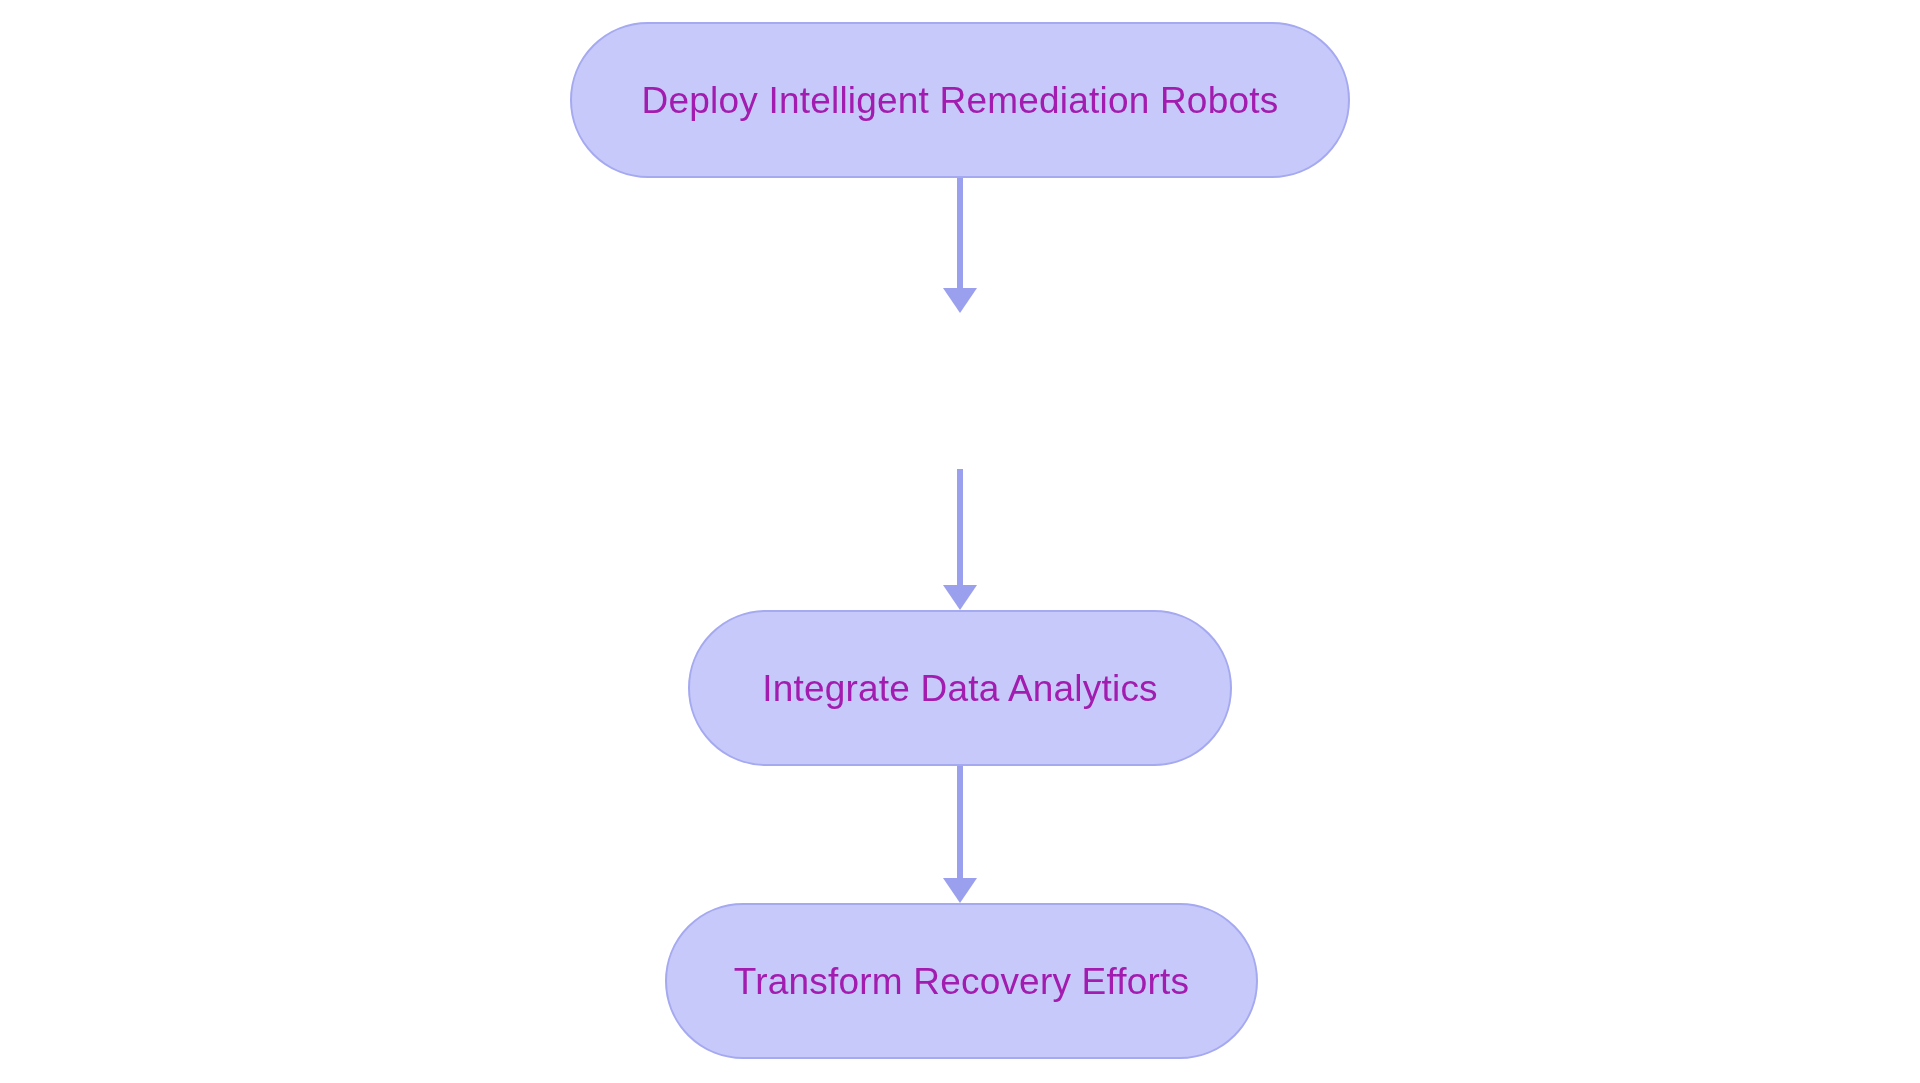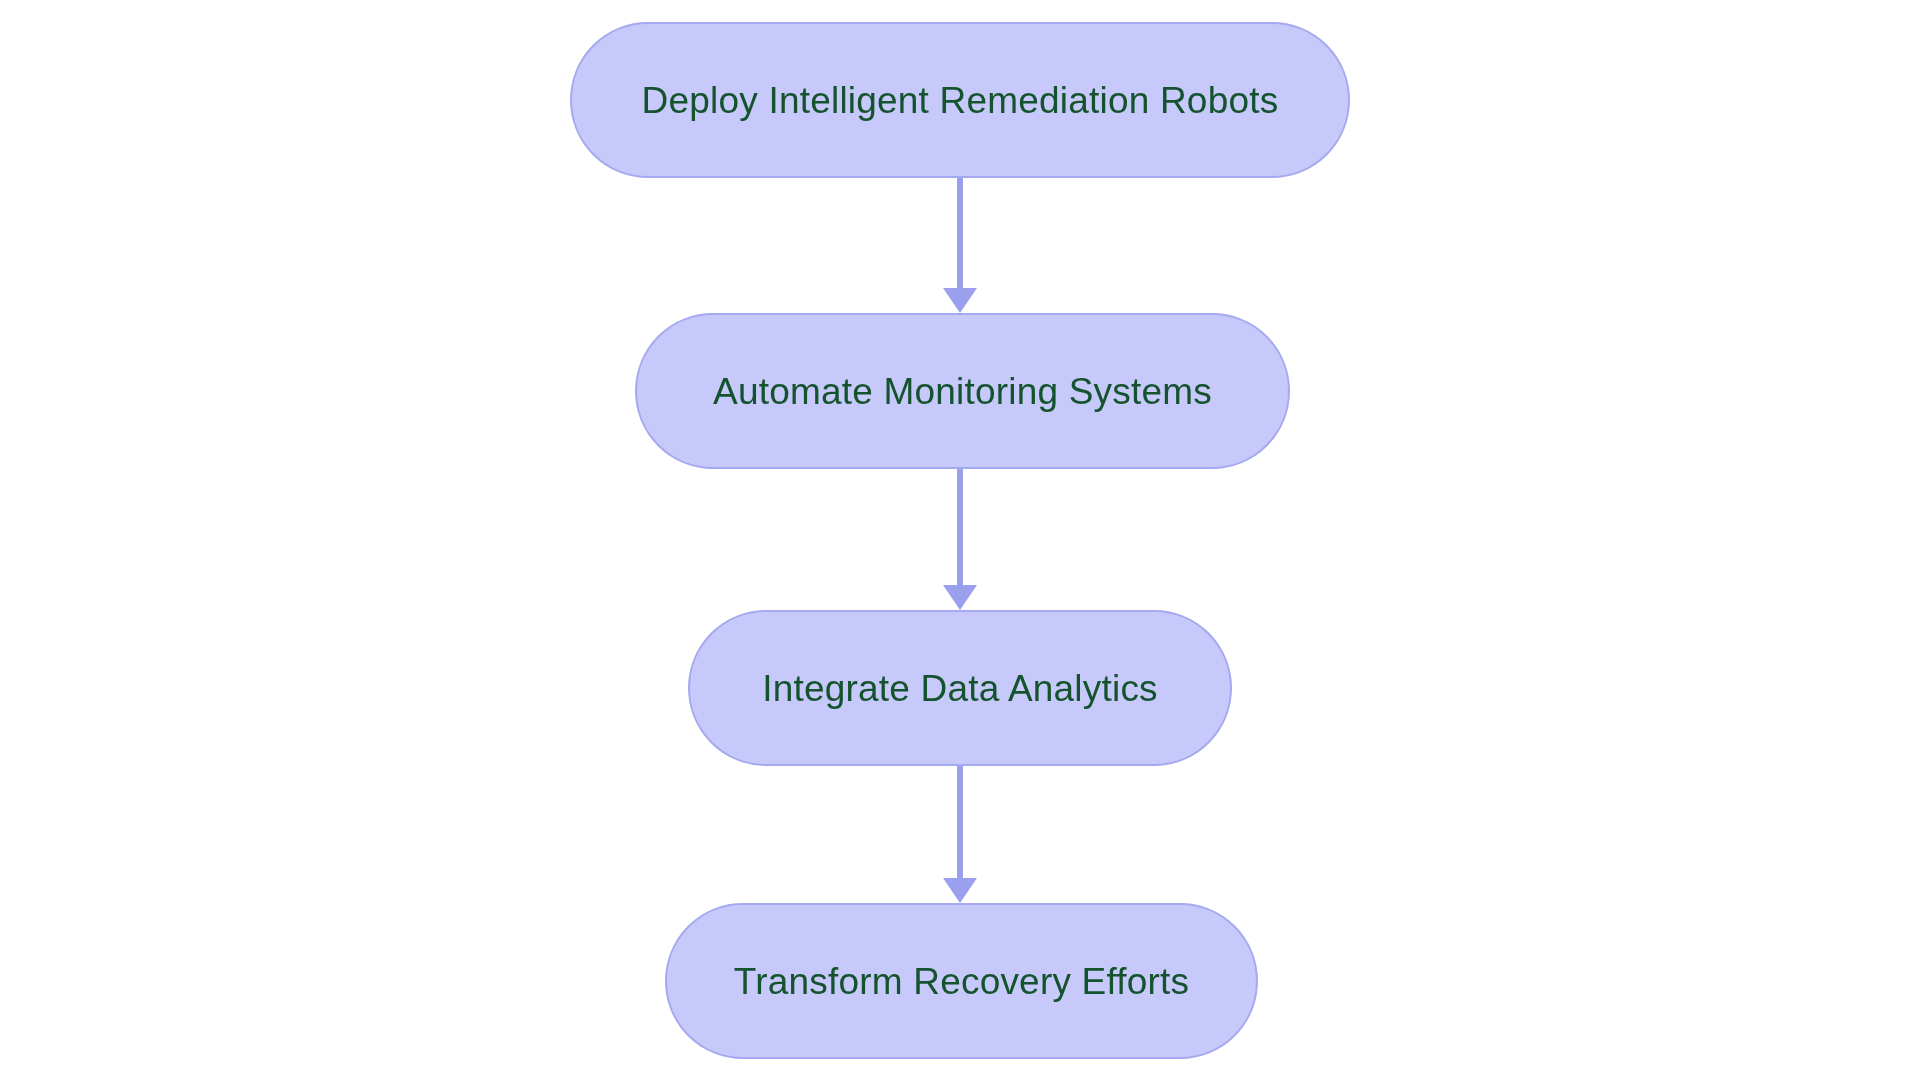--- a/index.html
+++ b/index.html
@@ -35,21 +35,21 @@
     border: 2px solid #a5a9f0;
     border-radius: 80px;
     color: #3a32d0;
     font-size: 37px;
     font-weight: 400;
     letter-spacing: 0.2px;
     white-space: nowrap;
     font-family: "Liberation Sans", sans-serif;
   }
   .node-label {
-    color: #14532d;
+    color: #a21caf;
     line-height: 1;
     padding: 0 6px;
     text-align: center;
   }
   #node-0 { left: 570px; top: 22px;  width: 780px; height: 156px; }
   #node-1 { left: 635px; top: 313px; width: 655px; height: 156px; }
   #node-2 { left: 688px; top: 610px; width: 544px; height: 156px; }
   #node-3 { left: 665px; top: 903px; width: 593px; height: 156px; }
 </style>
 </head>
@@ -72,23 +72,20 @@
     <g>
       <line x1="960" y1="766" x2="960" y2="878" stroke="#9aa0ee" stroke-width="6"></line>
       <polygon points="943,878 977,878 960,903" fill="#9aa0ee"></polygon>
     </g>
   </svg>
 
   <div class="node" id="node-0">
     <span class="node-label">Deploy Intelligent Remediation Robots</span>
   </div>
 
-  <div class="node" id="node-1">
-    <span class="node-label">Automate Monitoring Systems</span>
-  </div>
 
   <div class="node" id="node-3">
     <span class="node-label">Transform Recovery Efforts</span>
   </div>
 
   <div class="node" id="node-2">
     <span class="node-label">Integrate Data Analytics</span>
   </div>
 
 </div>

